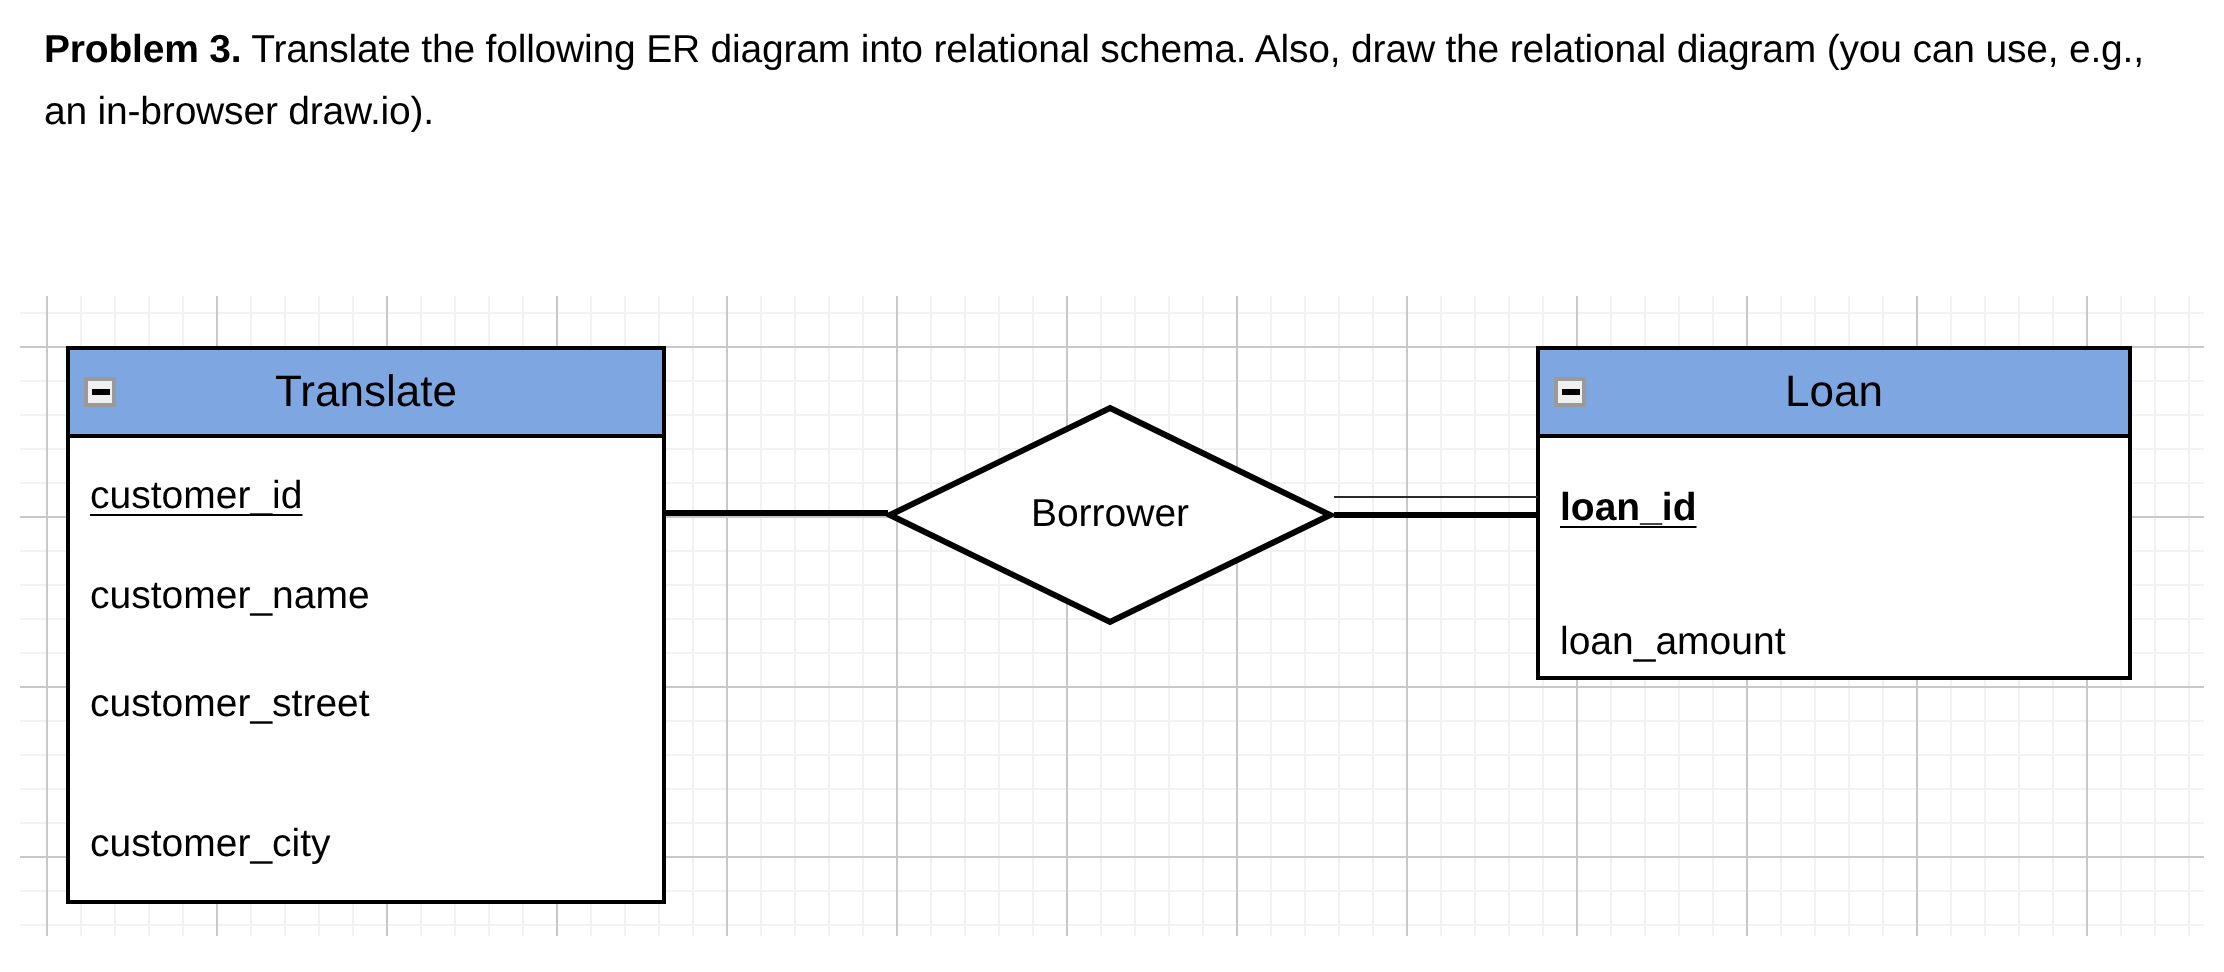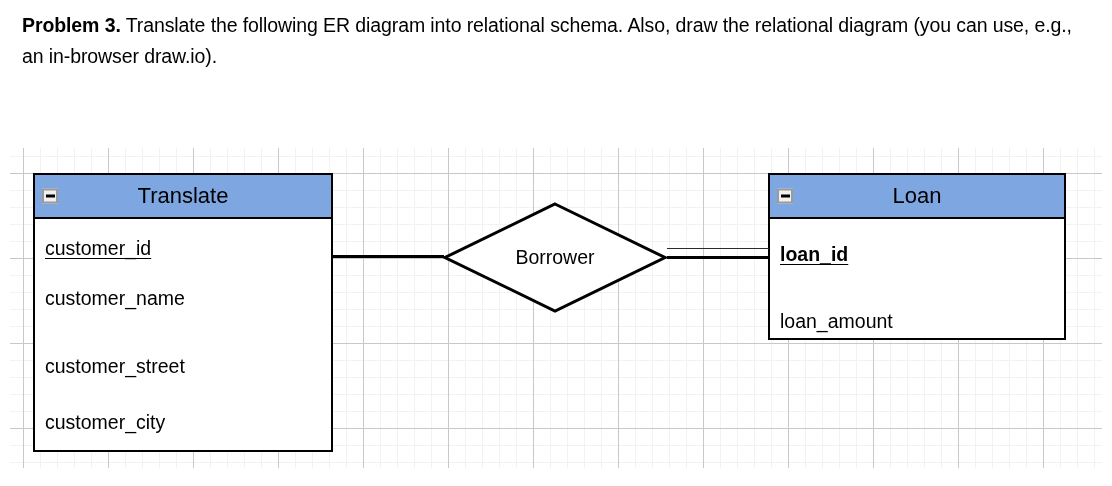--- a/index.html
+++ b/index.html
@@ -192,21 +192,21 @@
   <div class="entity" id="entity-customer">
     <div class="entity-header">
       <span class="collapse-icon">
         <span class="bar"></span>
       </span>
       <span class="entity-title">Translate</span>
     </div>
     <div class="entity-attrs">
       <div class="attr pk" style="top:20px;">customer_id</div>
       <div class="attr" style="top:70px;">customer_name</div>
-      <div class="attr" style="top:138px;">customer_street</div>
+      <div class="attr" style="top:124px;">customer_street</div>
       <div class="attr" style="top:194px;">customer_city</div>
     </div>
   </div>
 
   <div class="entity" id="entity-loan">
     <div class="entity-header">
       <span class="collapse-icon">
         <span class="bar"></span>
       </span>
       <span class="entity-title">Loan</span>

